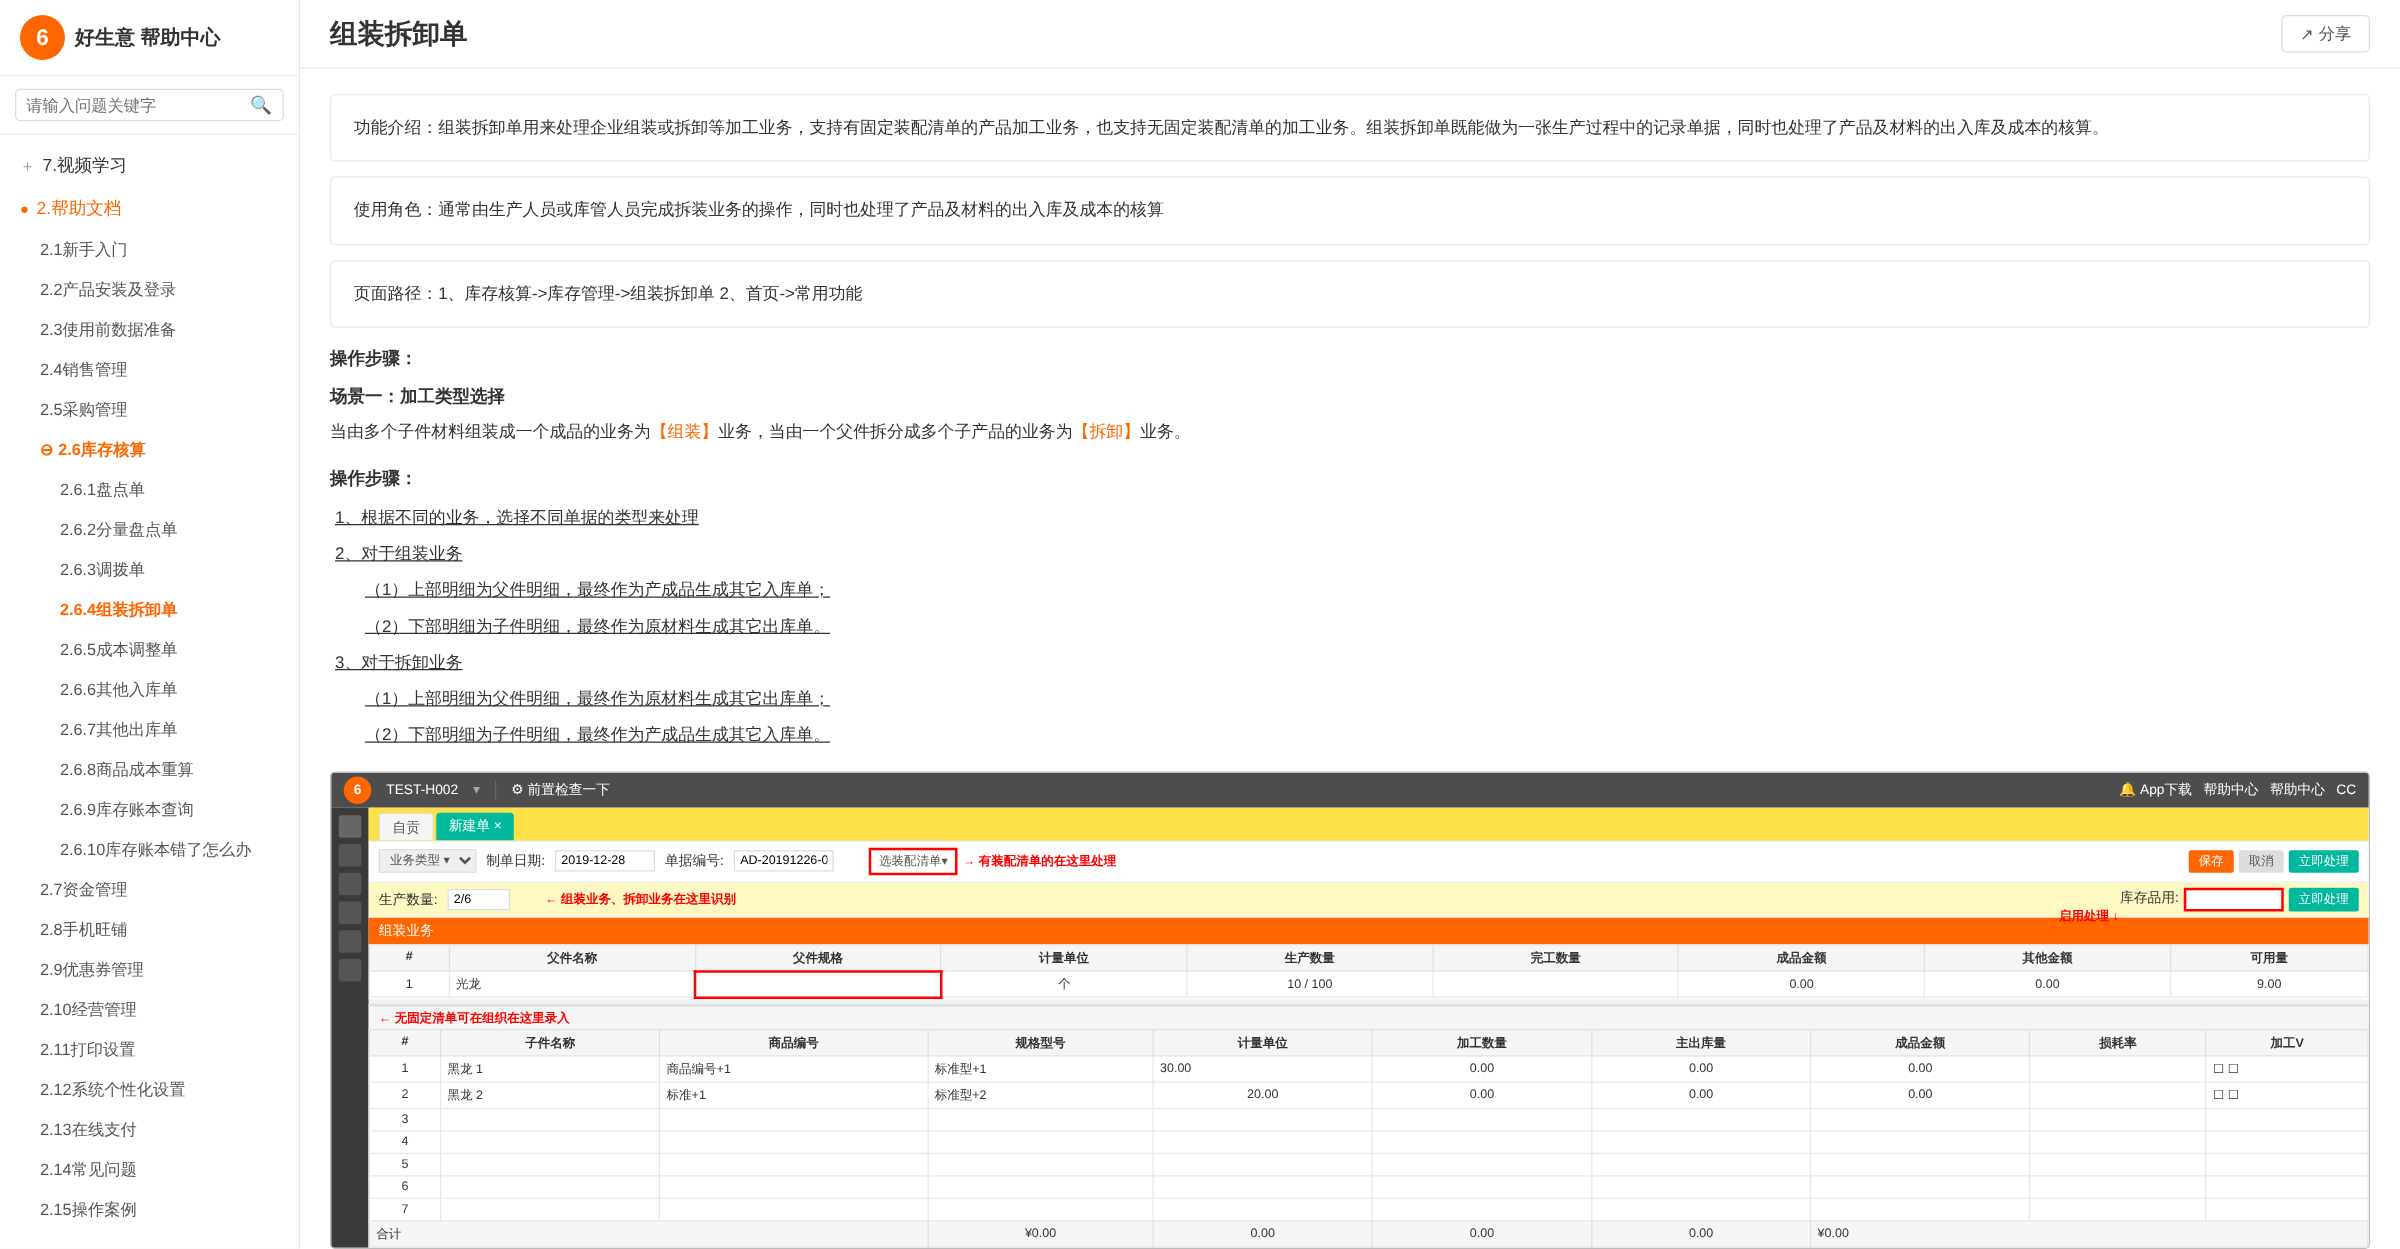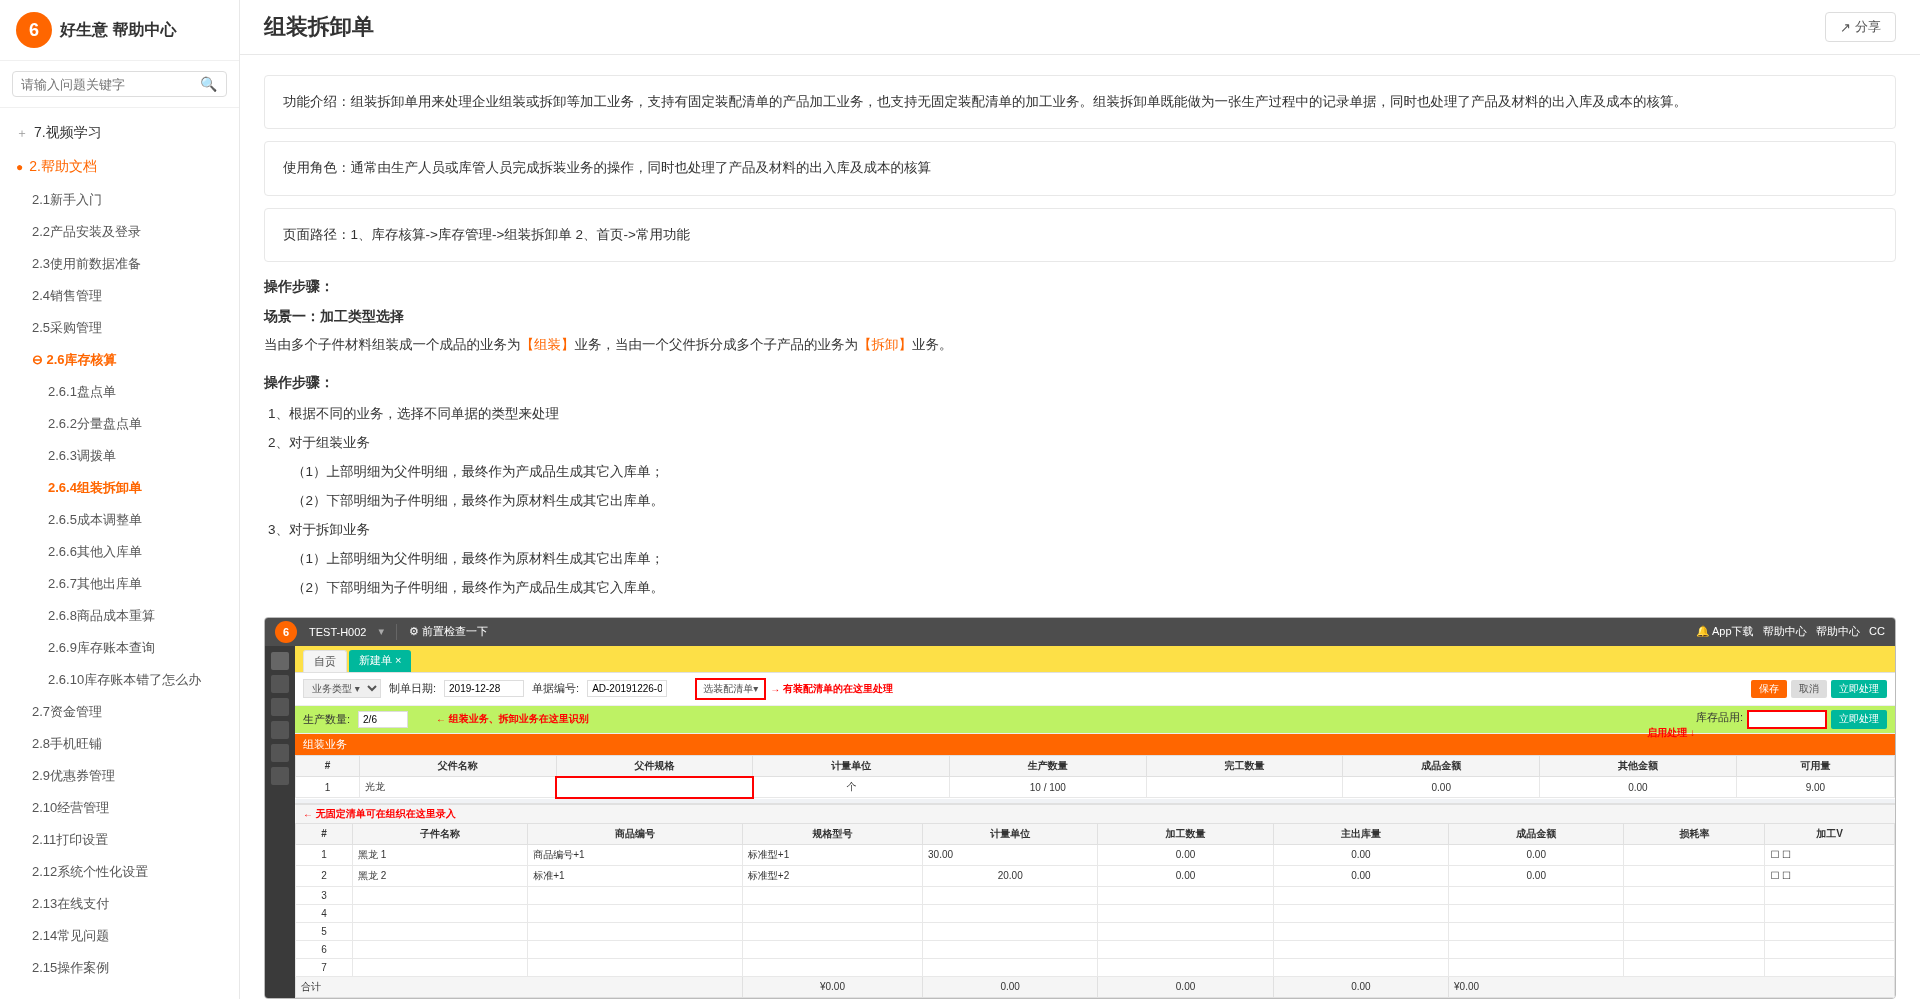--- a/index.html
+++ b/index.html
@@ -149,21 +149,21 @@
       margin-bottom: 6px;
     }
     .content-text a, .link-text { color: #f60; text-decoration: none; }
 
     .step-list {
       font-size: 13.5px;
       line-height: 2;
       color: #333;
       padding-left: 4px;
     }
-    .step-list li { margin-bottom: 2px; list-style: none; }
+    .step-list li { margin-bottom: 2px; list-style: none; text-decoration: underline; }
     .sub-step { padding-left: 24px; }
 
     
     .nav-list::-webkit-scrollbar { width: 4px; }
     .nav-list::-webkit-scrollbar-thumb { background: #ddd; border-radius: 2px; }
     .content-area::-webkit-scrollbar { width: 6px; }
     .content-area::-webkit-scrollbar-thumb { background: #ccc; border-radius: 3px; }
   </style>
 </head>
 <body>
@@ -307,21 +307,21 @@
               <span style="color:red;font-size:10px;font-weight:bold;">→ 有装配清单的在这里处理</span>
             </div>
 
             <div style="margin-left:auto;display:flex;gap:4px;">
               <button style="background:#ff6600;color:#fff;border:none;padding:2px 8px;border-radius:2px;font-size:10px;cursor:pointer;">保存</button>
               <button style="background:#ddd;color:#555;border:none;padding:2px 8px;border-radius:2px;font-size:10px;cursor:pointer;">取消</button>
               <button style="background:#00b89c;color:#fff;border:none;padding:2px 8px;border-radius:2px;font-size:10px;cursor:pointer;">立即处理</button>
             </div>
           </div>
 
-          <div style="background:#bef264;padding:4px 8px;border-bottom:1px solid #eee;display:flex;align-items:center;gap:8px;font-size:11px;">
+          <div style="background:#fef9c3;padding:4px 8px;border-bottom:1px solid #eee;display:flex;align-items:center;gap:8px;font-size:11px;">
             <span>生产数量:</span>
             <input type="text" value="2/6" style="border: 1px solid rgb(221, 221, 221); padding: 2px 4px; font-size: 10px; width: 50px;">
             <span style="margin-left:20px;">
               <span style="color:red;font-weight:bold;font-size:10px;">← 组装业务、拆卸业务在这里识别</span>
             </span>
             <div style="margin-left:auto;display:flex;gap:4px;">
               <span>库存品用:</span>
               <input type="text" style="border: 2px solid red; padding: 2px 4px; font-size: 10px; width: 80px;">
               <button style="background:#00b89c;color:#fff;border:none;padding:2px 8px;border-radius:2px;font-size:10px;cursor:pointer;">立即处理</button>
             </div>

